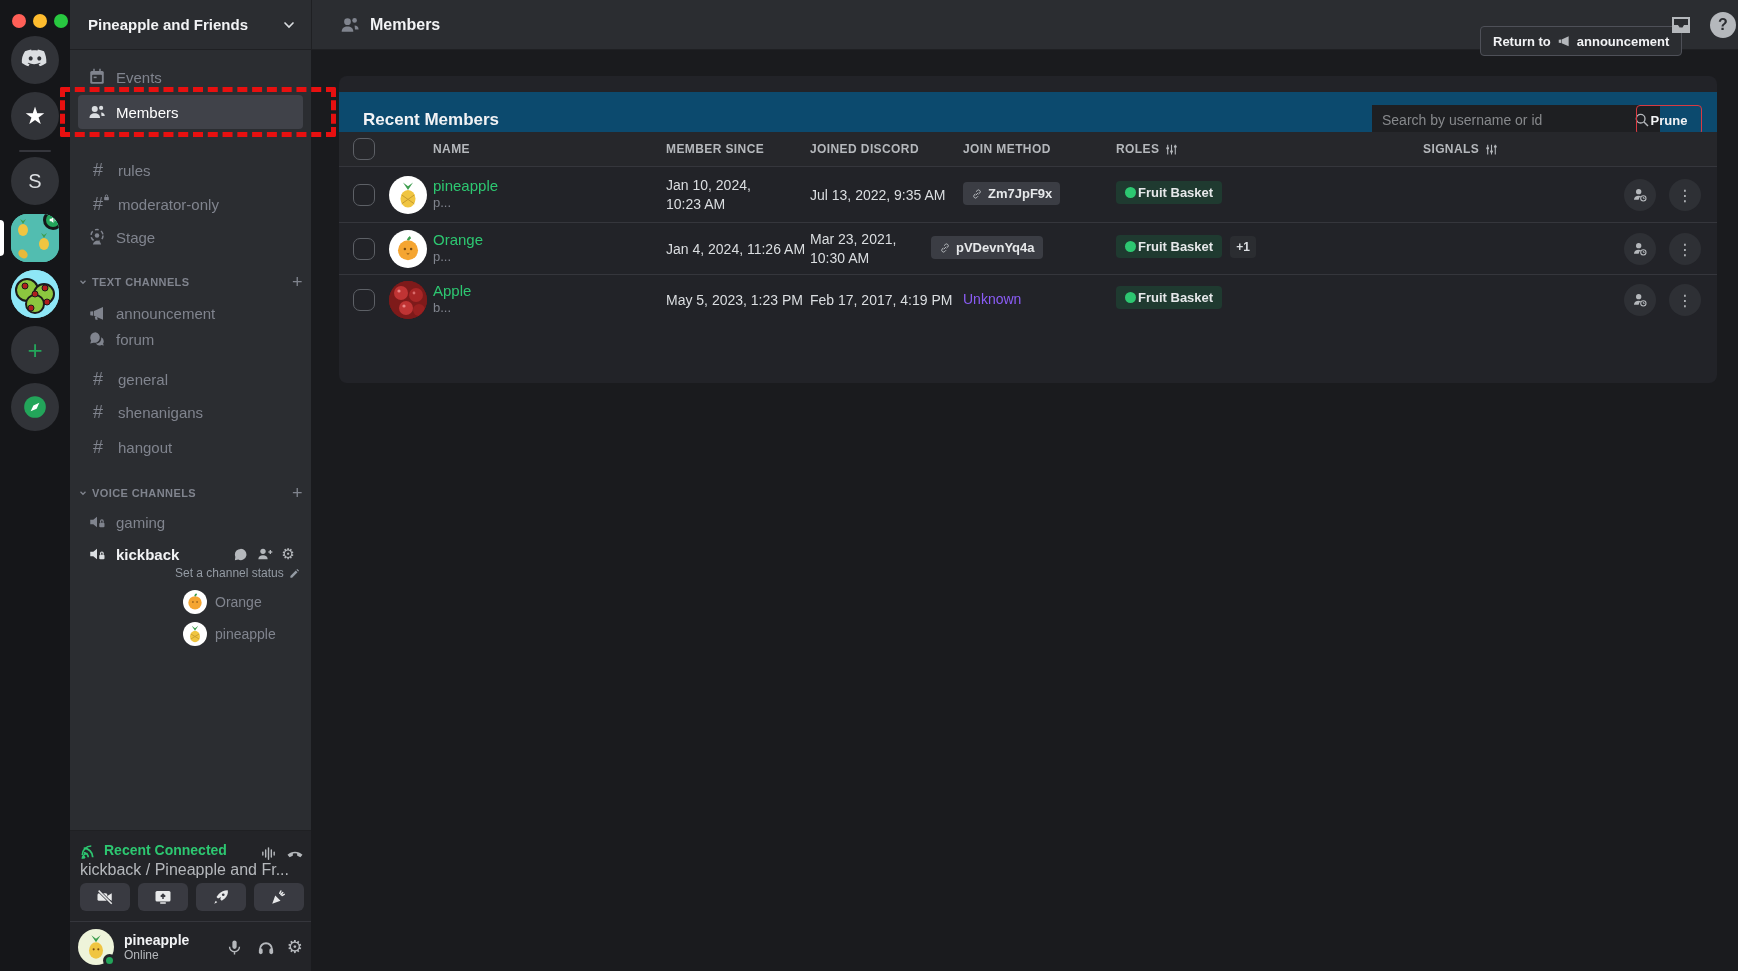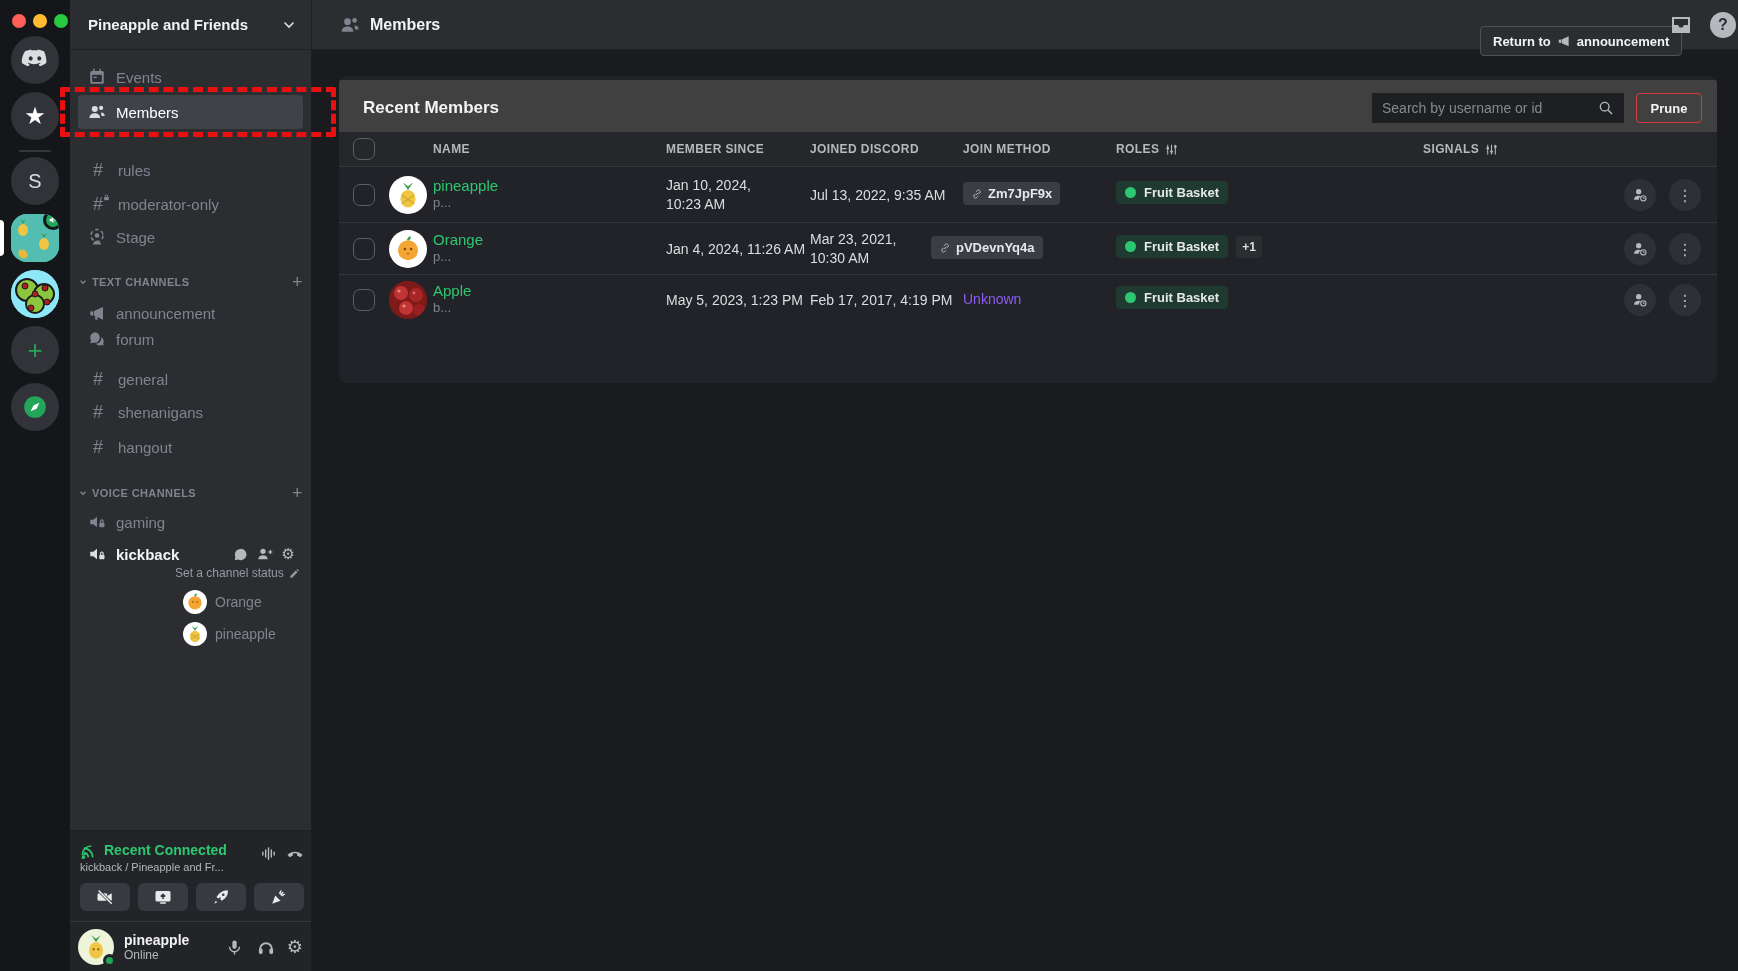--- a/index.html
+++ b/index.html
@@ -33,21 +33,21 @@
     color:#80848e; font-size:11px; font-weight:bold; letter-spacing:.4px; cursor:pointer; }
   .section-head .plus { margin-left:auto; font-size:18px; font-weight:normal; cursor:pointer; }
   .sub-note { color:#949ba4; font-size:12px; display:flex; align-items:center; gap:5px; }
   .voice-user { display:flex; align-items:center; gap:8px; color:#80848e; font-size:14px; }
   .mini-av { width:24px; height:24px; border-radius:50%; overflow:hidden; background:#fff;
     display:flex; align-items:center; justify-content:center; }
 
   
   #bottom-panel { left:70px; top:830px; width:241px; height:141px; background:#232428; border-top:1px solid #1f2023; }
   .vc-title { color:#2dc771; font-weight:bold; font-size:14px; }
-  .vc-sub { color:#b5b8bc; font-size:11px; }
+  .vc-sub { color:#b5b8bc; font-size:16px; }
   .vc-btn { width:50px; height:28px; border-radius:6px; background:#393a41; display:flex;
     align-items:center; justify-content:center; color:#e8e9ea; cursor:pointer; }
   .panel-icon { color:#b5b8bc; cursor:pointer; }
   #user-panel { left:0; top:90px; width:241px; height:51px; border-top:1px solid #35363c;
     display:flex; align-items:center; padding:0 8px; }
   .uname { color:#f2f3f5; font-size:14px; font-weight:bold; line-height:16px; }
   .ustatus { color:#b5b8bc; font-size:12px; }
 
   
   #main-header { left:311px; top:0; width:1427px; height:50px; background:#2b2d31;
@@ -55,45 +55,45 @@
   #main-title { color:#f2f3f5; font-weight:bold; font-size:16px; }
   #return-btn { position:absolute; left:1168px; top:10px; height:30px; border:1px solid #4e5058;
     border-radius:4px; background:#2b2d31; color:#f2f3f5; font-size:13px; font-weight:bold;
     display:flex; align-items:center; gap:6px; padding:0 12px; cursor:pointer;margin-top:16px; }
   .tool-icon { color:#b5b8bc; cursor:pointer; }
   #help-circle { width:26px; height:26px; border-radius:50%; background:#b5b8bc; color:#2b2d31;
     font-weight:bold; font-size:16px; display:flex; align-items:center; justify-content:center; cursor:pointer; }
 
   
   #card { left:339px; top:76px; width:1378px; height:307px; background:#222328; border-radius:8px; overflow:hidden; }
-  #card-head { left:0; top:4px; width:1378px; height:56px; background:#404040; border-bottom:1px solid #3b3d42;
+  #card-head { left:0; top:16px; width:1378px; height:56px; background:#0c4a6e; border-bottom:1px solid #3b3d42;
     display:flex; align-items:center; }
   #card-title { position:absolute; left:24px; color:#f2f3f5; font-size:17px; font-weight:bold; }
-  #search-box { position:absolute; left:1033px; top:13px; width:252px; height:30px; background:#1e1f22;
+  #search-box { position:absolute; left:1033px; top:13px; width:288px; height:30px; background:#1e1f22;
     border-radius:0; display:flex; align-items:center; padding:0 10px; }
   #search-box input { flex:1; background:transparent; border:none; outline:none; color:#dbdee1; font-size:14px;
     font-family:inherit; }
   #search-box input::placeholder { color:#87898c; }
   #prune-btn { position:absolute; left:1297px; top:13px; width:66px; height:30px; border:1px solid #d83a42;
     border-radius:4px; background:transparent; color:#f2f3f5; font-size:13px; font-weight:bold; cursor:pointer; }
   #col-row { left:0; top:56px; width:1378px; height:34px; background:#26272b; }
   .col-label { position:absolute; top:10px; color:#b5b8bc; font-size:12px; font-weight:bold;
     letter-spacing:.4px; display:flex; align-items:center; gap:6px; }
   .cb { position:absolute; left:14px; width:22px; height:22px; border:1.5px solid #5d6066; border-radius:7px;
     cursor:pointer; }
   .trow { left:0; width:1378px; border-top:1px solid #35363c; }
   .avatar { position:absolute; left:50px; width:38px; height:38px; border-radius:50%; overflow:hidden;
     background:#fff; display:flex; align-items:center; justify-content:center; }
   .nm-name { color:#2dc771; font-size:15px; line-height:18px; cursor:pointer; }
   .nm-sub { color:#80848e; font-size:13px; line-height:16px; }
   .cell { position:absolute; color:#dbdee1; font-size:14px; line-height:19px; }
   .pill-link { display:inline-flex; align-items:center; gap:5px; background:#3b3d44; border-radius:4px;
     padding:4px 8px; color:#e6e8ea; font-size:13px; font-weight:bold; cursor:pointer; }
   .unknown { color:#8b5cf6; font-size:14px; }
-  .role-pill { display:inline-flex; align-items:center; gap:8px; background:#1f3a30; border-radius:4px;
+  .role-pill { display:inline-flex; align-items:center; gap:2px; background:#1f3a30; border-radius:4px;
     padding:4px 9px; color:#e6e8ea; font-size:13px; font-weight:bold; }
   .role-dot { width:11px; height:11px; border-radius:50%; background:#2dc771; }
   .plus-badge { display:inline-flex; align-items:center; background:#2b2d31; border-radius:4px;
     padding:4px 6px; color:#dbdee1; font-size:12px; font-weight:bold; margin-left:8px; }
   .action-circle { position:absolute; width:32px; height:32px; border-radius:50%; background:#2e3035;
     display:flex; align-items:center; justify-content:center; color:#b5b8bc; cursor:pointer; }
   #table-footer { left:0; top:249px; width:1378px; height:58px; border-top:1px solid #35363c; }
   #table-footer .txt { position:absolute; left:24px; top:22px; color:#b5b8bc; font-size:15px; }
   #table-footer b { color:#dbdee1; }
 

